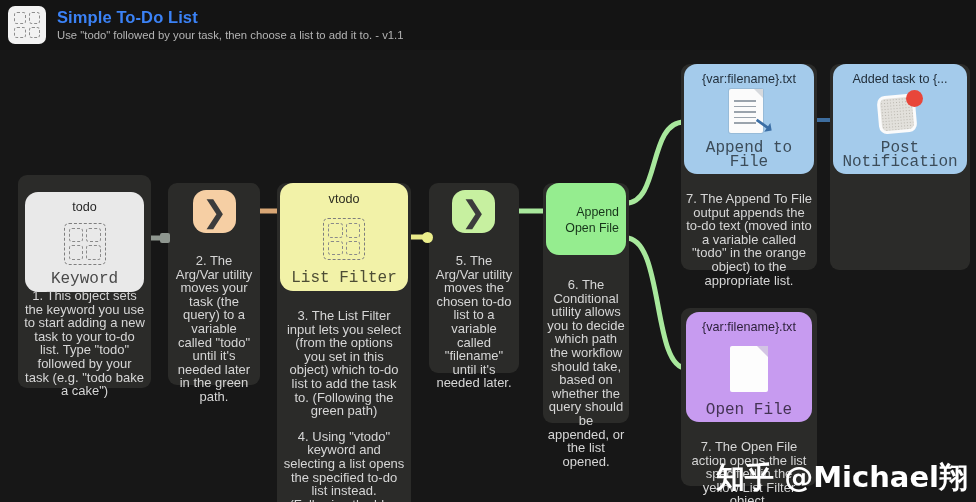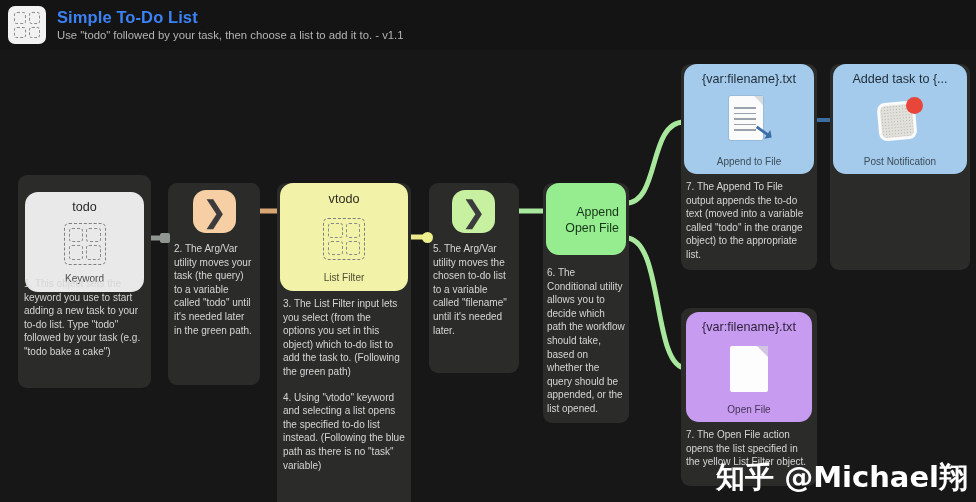--- a/index.html
+++ b/index.html
@@ -74,31 +74,34 @@
     z-index: 12;
   }
   .tile .t-title {
     font-size: 12.6px;
     line-height: 16px;
     text-align: center;
     width: 100%;
     overflow: hidden; white-space: nowrap;
   }
   .tile .t-sub {
-    font-size: 10px;
+    font-size: 16px;
     line-height: 14px;
     text-align: center;
     width: 100%;
+    font-family: Liberation Mono, monospace;
   }
   .desc {
     position: absolute;
     color: #d6d6d6;
-    font-size: 10px;
+    font-size: 13px;
     line-height: 13.6px;
+    text-align: center;
     z-index: 13;
+    margin-top: 12px;
   }
   .desc p + p { margin-top: 12px; }
 
   
   .glyph4 {
     width: 42px; height: 42px;
     border: 1.6px dashed #7e7e7e;
     border-radius: 5px;
     display: grid;
     grid-template-columns: 1fr 1fr;

